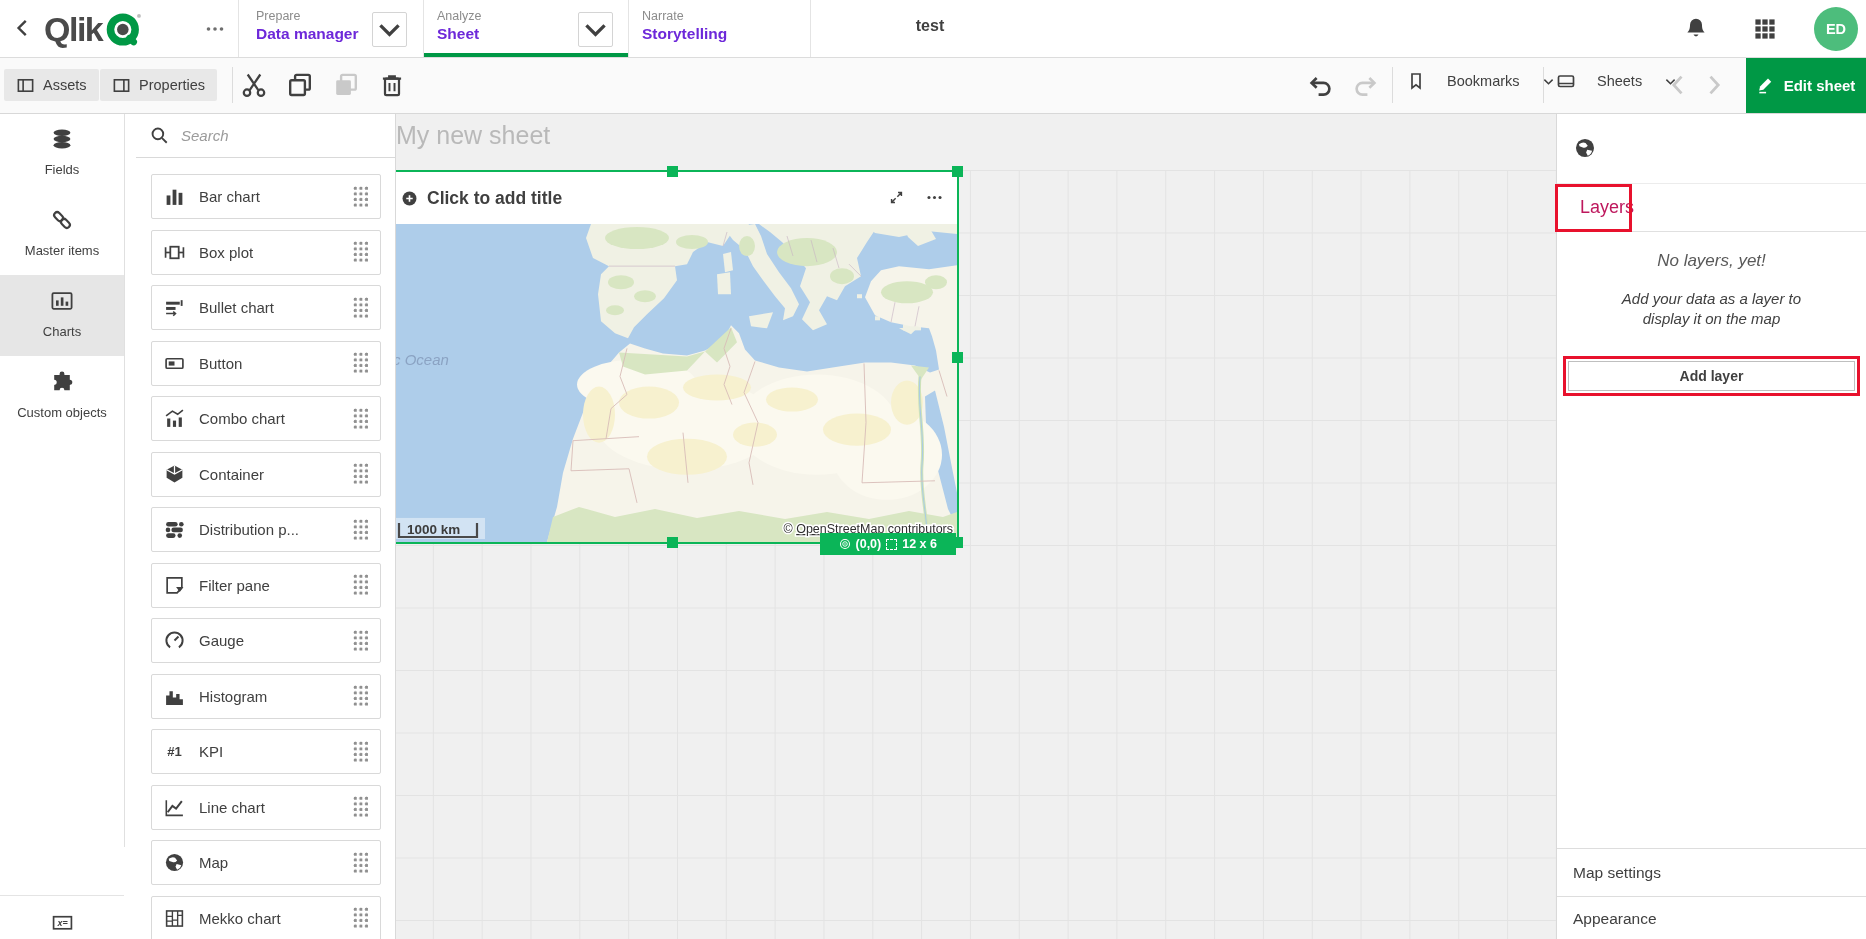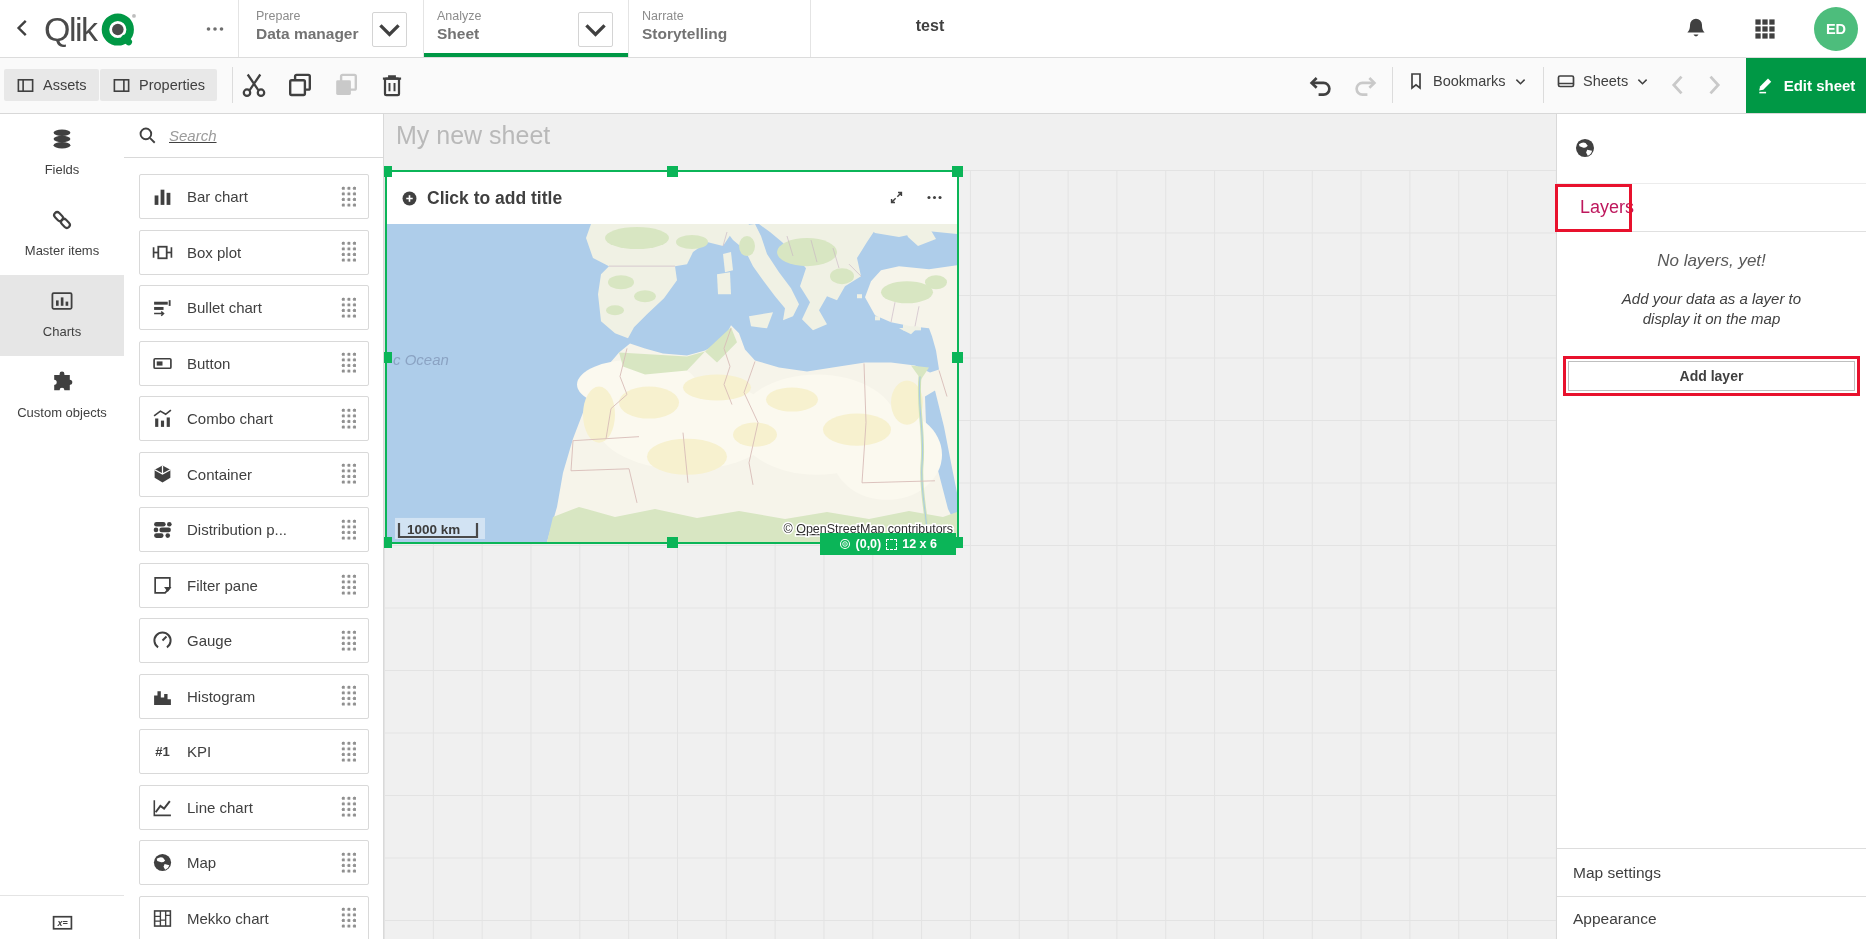--- a/index.html
+++ b/index.html
@@ -6,65 +6,65 @@
   body{width:1866px;height:939px;overflow:hidden;font-family:"Liberation Sans",sans-serif;color:#404040;position:relative;}
   #app{position:relative;width:1866px;height:939px;}
   .i svg{display:block;}
 
   
   #topbar{position:absolute;left:0;top:0;width:1866px;height:57px;background:#fff;border-bottom:1px solid #dcdcdc;z-index:20;}
   .icon-btn{background:none;border:none;padding:0;cursor:pointer;color:#404040;}
   #back-btn{position:absolute;left:8px;top:13px;width:30px;height:30px;}
   #back-btn .i{display:block;width:22px;height:22px;margin:4px auto;}
   #logo{position:absolute;left:44px;top:9px;height:40px;display:flex;align-items:center;gap:2px;cursor:pointer;}
-  #logo .logo-text{font-size:34px;font-weight:normal;color:#4a4a4a;letter-spacing:-1.5px;}
+  #logo .logo-text{font-size:34px;font-weight:bold;color:#4a4a4a;letter-spacing:-1.5px;}
   #logo .qmark{width:37px;height:37px;margin-left:1px;}
   #more-btn{position:absolute;left:198px;top:19px;width:34px;height:20px;color:#6e6e6e;}
   #more-btn .i{width:22px;height:20px;margin:0 auto;}
   .tdiv{position:absolute;top:0;width:1px;height:57px;background:#e4e4e4;}
   .nav-sec{position:absolute;top:8px;cursor:pointer;}
   .nav-small{font-size:12.5px;color:#8c8c8c;line-height:16px;}
-  .nav-big{font-size:15.5px;font-weight:bold;color:#737373;line-height:20px;}
+  .nav-big{font-size:15.5px;font-weight:bold;color:#6d28d9;line-height:20px;}
   .nav-underline{position:absolute;top:53px;height:4px;background:var(--brand-green,#009845);display:none;}
   .nav-underline.on{display:block;}
   .dd-box{position:absolute;top:12px;width:33px;height:33px;border:1px solid #d4d4d4;border-radius:2px;background:#fff;cursor:pointer;color:#404040;}
   .dd-box .i{width:19px;height:19px;margin:6px auto;}
   #app-title{position:absolute;left:860px;top:17px;width:140px;text-align:center;font-size:16px;font-weight:bold;color:#404040;}
   #bell-btn{position:absolute;left:1683px;top:16px;width:26px;height:26px;}
   #bell-btn .i{width:23px;height:23px;}
   #grid-btn{position:absolute;left:1753px;top:17px;width:24px;height:24px;}
   #grid-btn .i{width:22px;height:22px;}
   #avatar{position:absolute;left:1814px;top:7px;width:44px;height:44px;border-radius:50%;background:var(--avatar-green,#4dbd7c);color:#fff;font-size:14.5px;font-weight:bold;display:flex;align-items:center;justify-content:center;cursor:pointer;}
 
   
   #toolbar{position:absolute;left:0;top:57px;width:1866px;height:56px;background:#fafafa;border-bottom:1px solid #d8d8d8;z-index:19;}
   .tb-toggle{position:absolute;top:12px;height:32px;background:#e8e8e8;border:none;border-radius:2px;display:flex;align-items:center;gap:8px;padding:0 12px;font-size:14.5px;color:#404040;font-family:inherit;cursor:pointer;}
   .tb-toggle .i{width:19px;height:19px;}
   .vdiv{position:absolute;top:10px;width:1px;height:36px;background:#dcdcdc;}
   .tb-ic{position:absolute;top:14px;width:28px;height:28px;color:#404040;}
   .tb-ic .i{width:22px;height:22px;margin:3px auto;}
   .tb-ic.disabled{color:#c9c9c9;cursor:default;}
-  .tb-group{position:absolute;top:14px;display:flex;align-items:center;gap:7px;cursor:pointer;color:#404040;}
+  .tb-group{position:absolute;top:14px;display:flex;align-items:center;gap:21px;cursor:pointer;color:#404040;}
   .tb-group .i{width:20px;height:20px;}
   .tb-group .lbl{font-size:14.5px;}
   .tb-group .chev{width:15px;height:15px;}
   #edit-sheet-btn{position:absolute;left:1746px;top:0;width:120px;height:56px;background:var(--brand-green,#009845);color:#fff;border:none;display:flex;align-items:center;justify-content:center;gap:9px;font-size:15px;font-weight:bold;font-family:inherit;cursor:pointer;}
   #edit-sheet-btn .i{width:18px;height:18px;color:#fff;}
 
   
   #side-rail{position:absolute;left:0;top:113px;width:124px;height:734px;background:#fff;border-right:1px solid #e0e0e0;z-index:5;}
   .side-item{height:81px;display:flex;flex-direction:column;align-items:center;padding-top:14px;box-sizing:border-box;cursor:pointer;}
   .side-item.sel{background:#e6e6e6;}
   .side-item .i{width:24px;height:24px;color:#404040;}
   .side-item .side-label{margin-top:11px;font-size:13px;color:#404040;}
   #side-footer{position:absolute;left:0;top:782px;width:124px;border-top:1px solid #e4e4e4;padding-top:16px;display:flex;justify-content:center;}
   #side-footer .i{width:27px;height:21px;color:#404040;cursor:pointer;}
 
   
-  #chart-panel{position:absolute;left:124px;top:113px;width:260px;height:826px;background:#fff;border-right:1px solid #d9d9d9;box-sizing:border-box;z-index:5;overflow:hidden;text-decoration:underline;}
+  #chart-panel{position:absolute;left:136px;top:113px;width:260px;height:826px;background:#fff;border-right:1px solid #d9d9d9;box-sizing:border-box;z-index:5;overflow:hidden;}
   #search-row{height:44px;border-bottom:1px solid #d9d9d9;display:flex;align-items:center;padding-left:14px;}
   #search-row .i{width:19px;height:19px;color:#404040;flex:none;}
   #search-input{border:none;outline:none;margin-left:10px;width:190px;font-size:15px;font-family:inherit;color:#404040;background:transparent;}
   #search-input::placeholder{color:#9b9b9b;font-style:italic;}
   #chart-list{position:absolute;left:0;top:61px;width:260px;}
   .chart-card{width:230px;height:45px;margin:0 auto 10.5px auto;border:1px solid #d9d9d9;border-radius:2px;background:#fff;display:flex;align-items:center;box-sizing:border-box;padding-left:12px;cursor:grab;}
   .chart-card .ci{width:21px;height:21px;color:#404040;flex:none;}
   .chart-card .cl{font-size:15px;color:#404040;margin-left:14px;flex:1;white-space:nowrap;overflow:hidden;}
   .drag{width:16px;height:22px;margin-right:11px;flex:none;background-image:radial-gradient(circle at 2.2px 2.2px,#8f8f8f 1.6px,transparent 1.8px);background-size:5.6px 5.6px;cursor:grab;}
 

